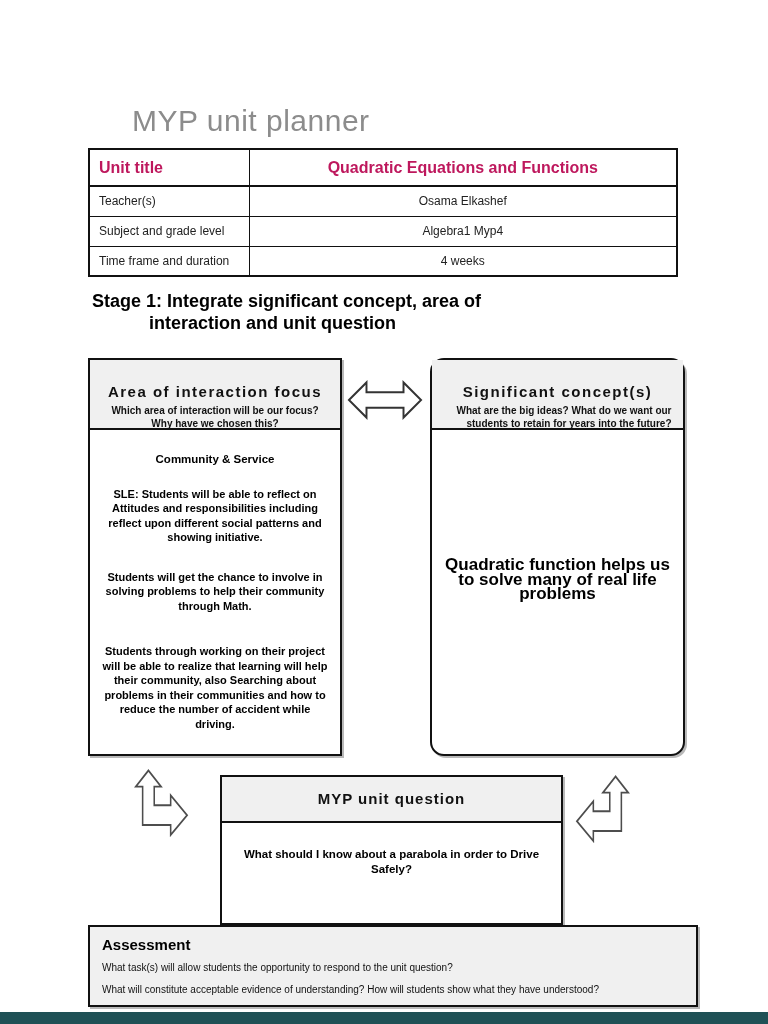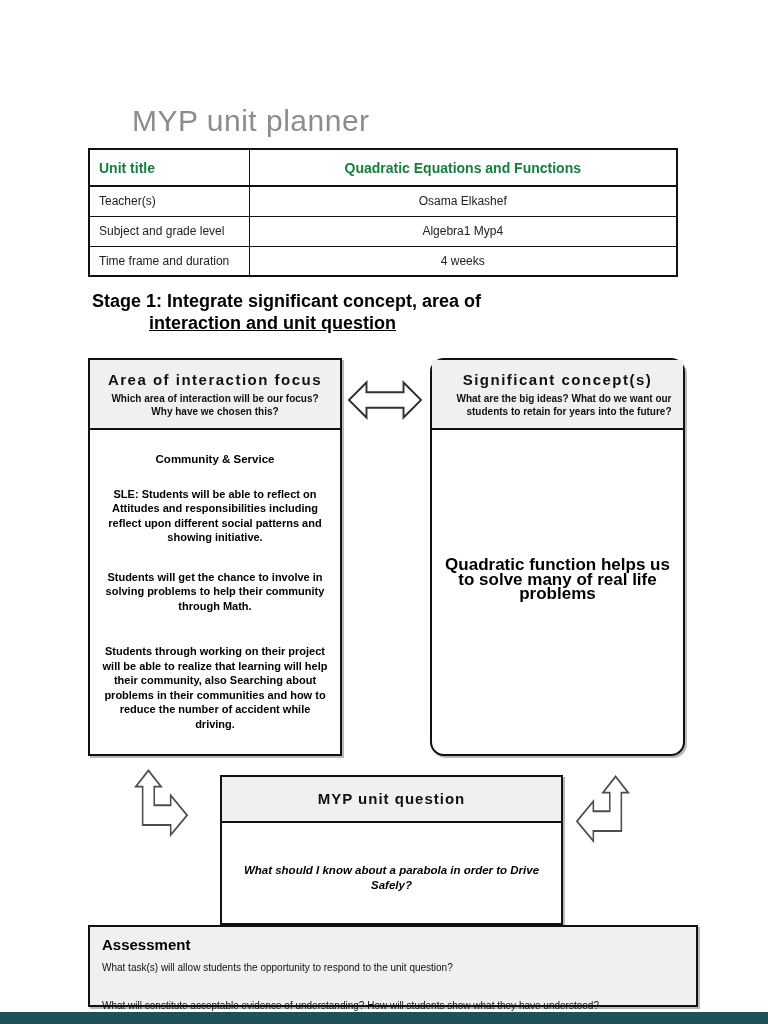--- a/index.html
+++ b/index.html
@@ -32,52 +32,52 @@
   .unit-table td {
     border: 1.5px solid #111;
     vertical-align: middle;
     color: #222;
     font-size: 12px;
     padding: 0 6px;
   }
   .unit-table col.c1 { width: 160px; }
   .unit-table tr { height: 30px; }
   .unit-table tr.first-row { height: 37px; }
-  .unit-table tr.first-row td { border-bottom-width: 2.5px; font-size: 14px; font-weight: bold; color: #15803d; }
+  .unit-table tr.first-row td { border-bottom-width: 2.5px; font-size: 16px; font-weight: bold; color: #be185d; }
   .unit-table td.lbl { text-align: left; padding-left: 9px; }
   .unit-table td.val { text-align: center; }
   .unit-table { border: 2px solid #111; }
   
   .stage-heading {
     position: absolute;
     left: 92px; top: 290px;
     font-size: 18px;
     font-weight: bold;
     color: #000;
     line-height: 22px;
   }
-  .stage-heading .l2 { display: block; padding-left: 57px; text-decoration: underline; }
+  .stage-heading .l2 { display: block; padding-left: 57px; }
   
   .panel {
     position: absolute;
     background: #ffffff;
     border: 2px solid #111;
     box-shadow: 2px 2px 0 #b9b9b9;
   }
   .panel-header {
     background: #f0f0f0;
     border-bottom: 2px solid #111;
     text-align: center;
   }
   .panel-title {
     font-size: 15px;
     font-weight: bold;
     color: #111;
     letter-spacing: 1.5px;
-    padding-top: 11px;
+    padding-top: 23px;
     display: block;
   }
   .panel-subtitle {
     display: block;
     font-size: 10px;
     font-weight: bold;
     color: #111;
     line-height: 12.5px;
     margin: 5px auto 0;
   }
@@ -115,42 +115,42 @@
   #uq-panel .panel-header { height: 46px; }
   #uq-panel .panel-title { letter-spacing: 1px; padding-top: 13px; }
   .uq-body {
     padding: 24px 6px 0;
     text-align: center;
     font-size: 11.5px;
     font-weight: bold;
     color: #000;
     line-height: 14.5px;
   }
-  .uq-body div { max-width: 330px; margin: 16px auto; font-style: italic; }
+  .uq-body div { max-width: 330px; margin: 0 auto; }
   
   #assessment-panel {
     left: 88px; top: 925px;
     width: 610px; height: 82px;
     background: #f0f0f0;
   }
   .assessment-title {
     font-size: 15px;
     font-weight: bold;
     color: #000;
     padding: 9px 0 0 12px;
     display: block;
   }
   .assessment-q {
     font-size: 10px;
     color: #111;
     padding: 0 12px;
     display: block;
   }
   .assessment-q.q1 { margin-top: 9px; }
-  .assessment-q.q2 { margin-top: 27px; }
+  .assessment-q.q2 { margin-top: 11px; }
   
   .footer-bar {
     position: absolute;
     left: 0; bottom: 0;
     width: 768px; height: 12px;
   }
 </style>
 </head>
 <body>
 

